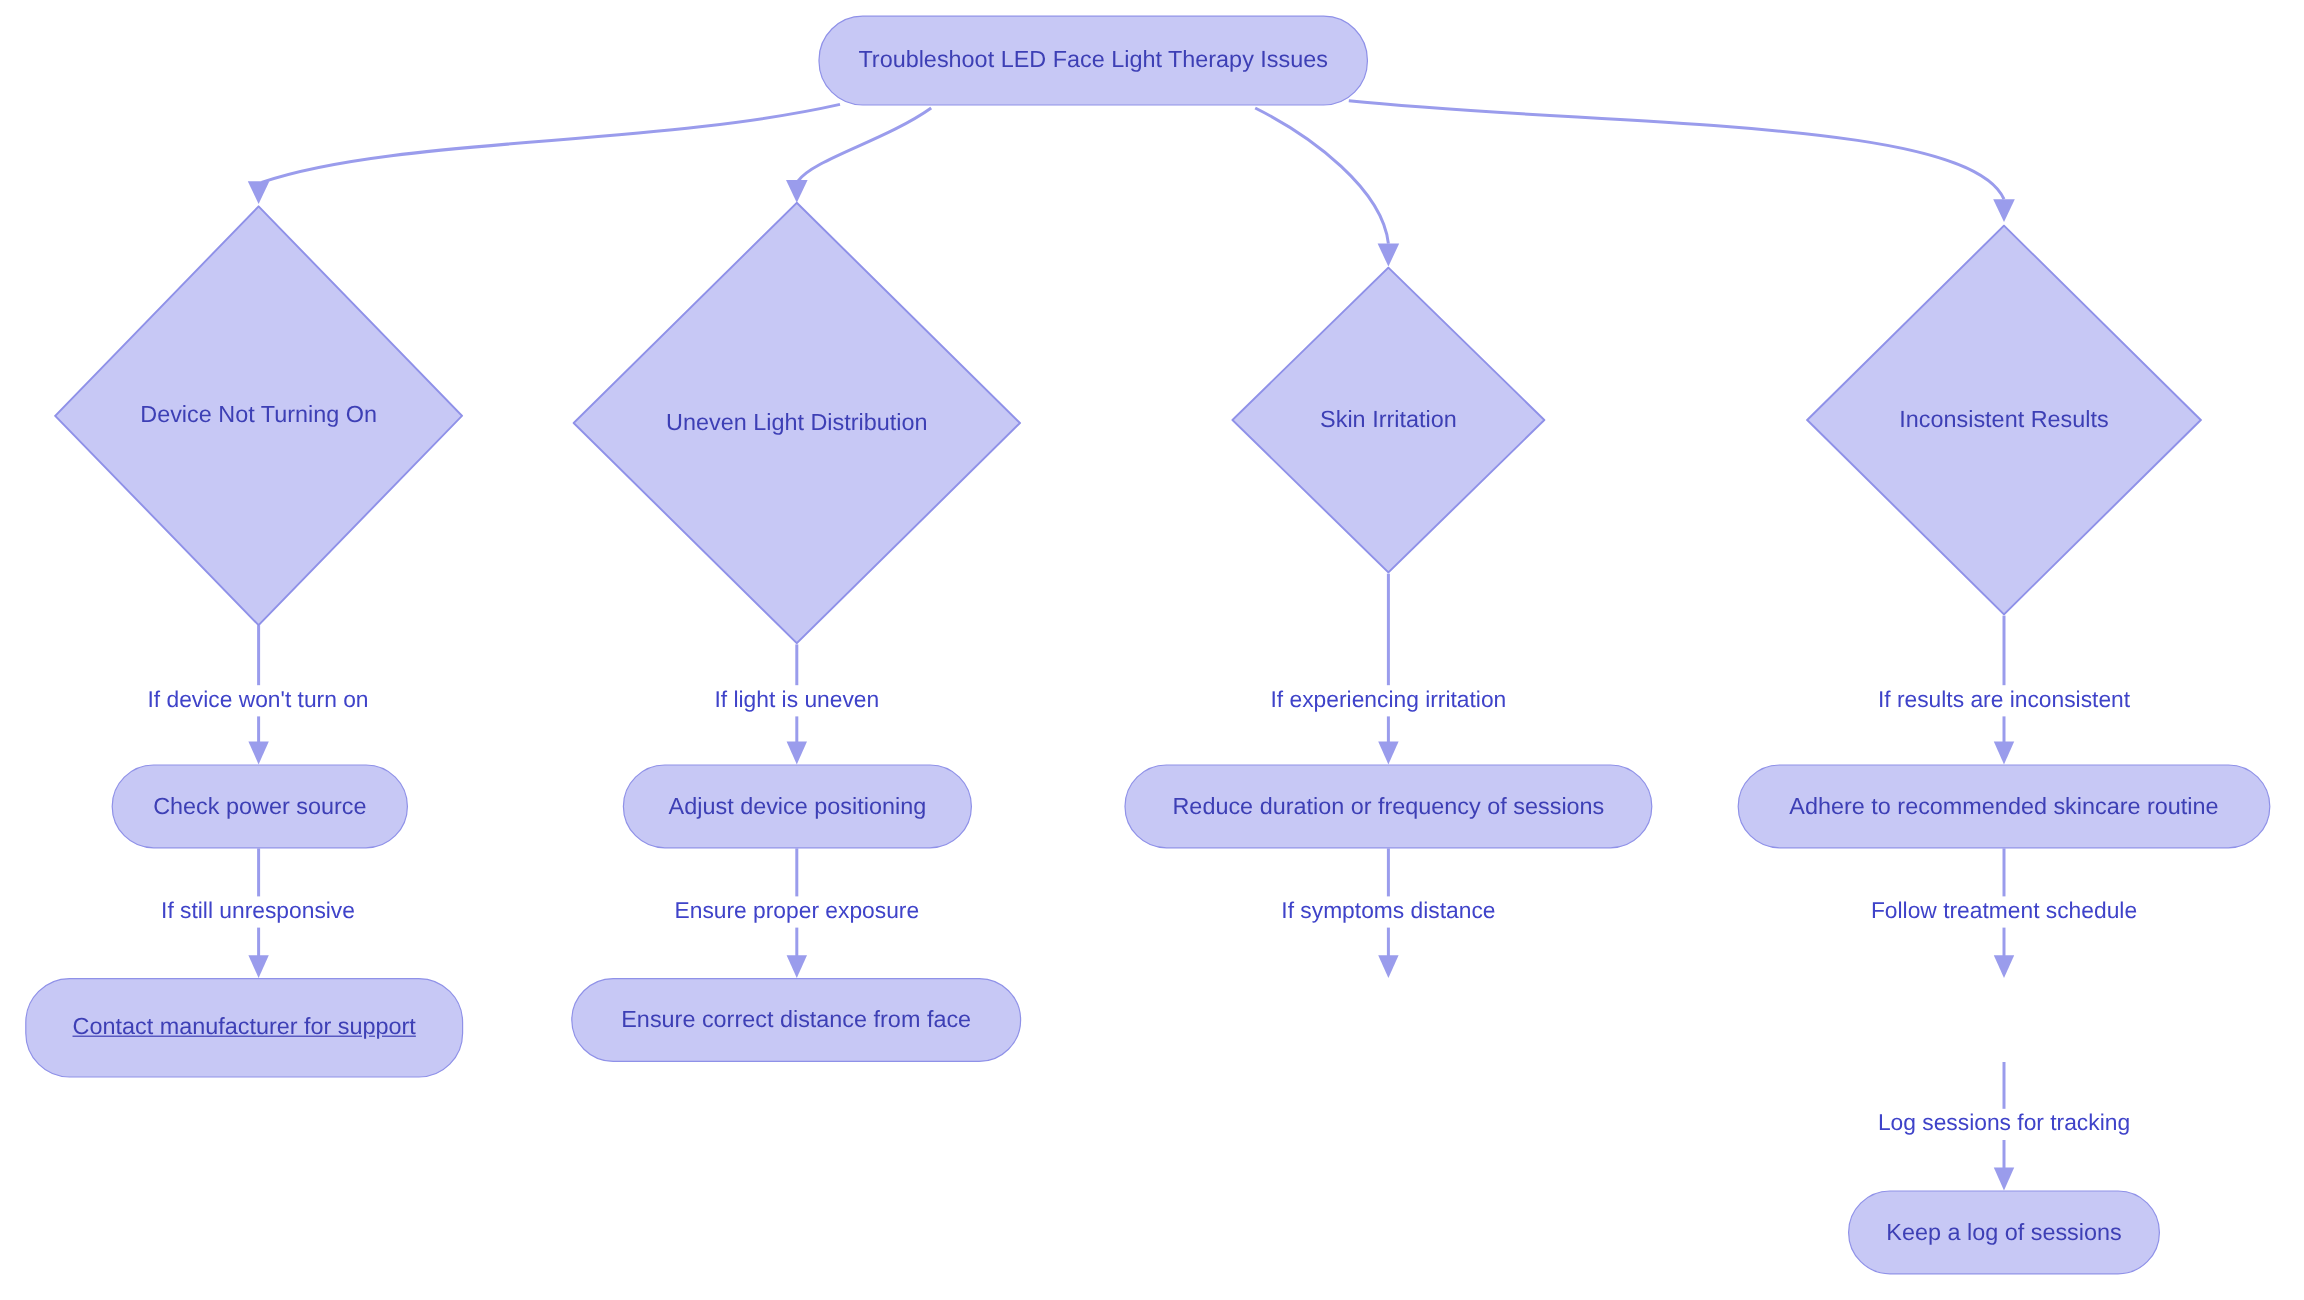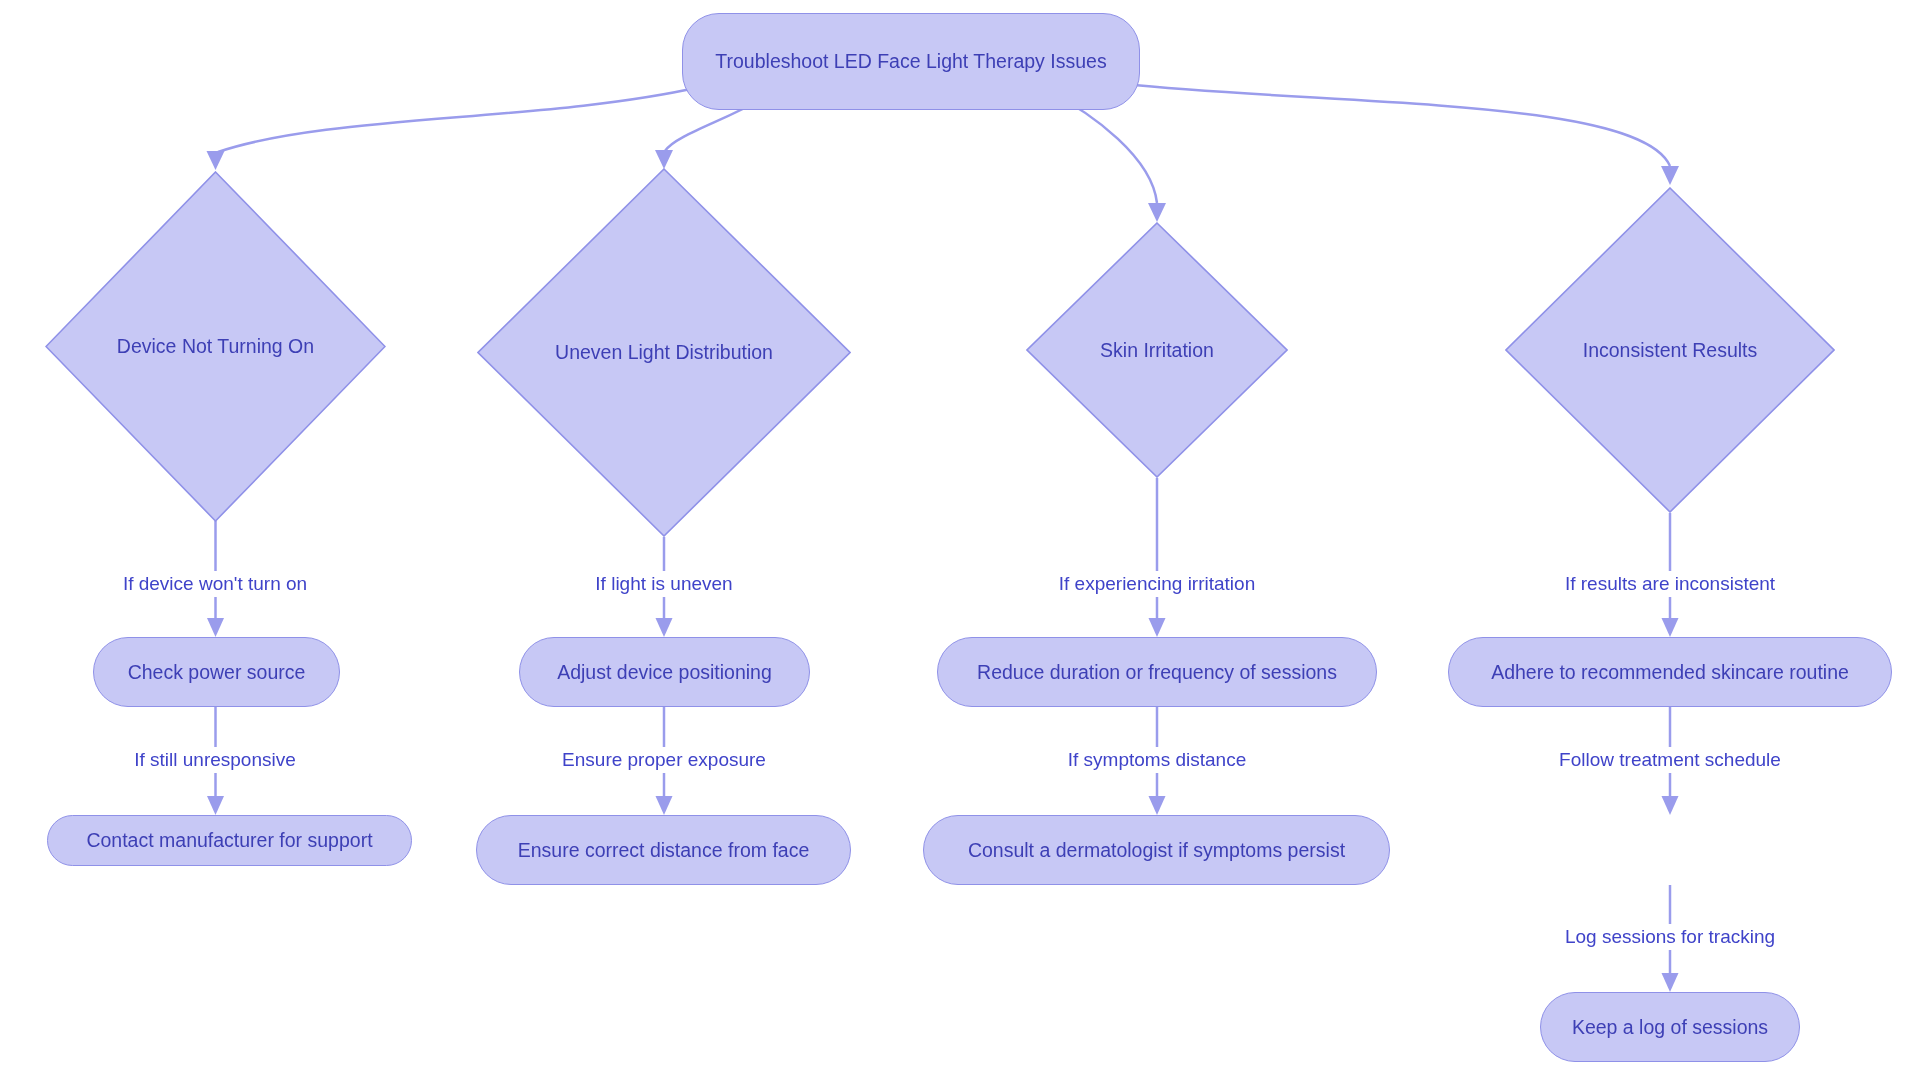--- a/index.html
+++ b/index.html
@@ -96,21 +96,21 @@
     <polygon class="arrow" points="1148.5,796 1165.5,796 1157,815"></polygon>
 
     <line class="edge-path" x1="1670" y1="513" x2="1670" y2="619"></line>
     <polygon class="arrow" points="1661.5,618 1678.5,618 1670,637"></polygon>
     <line class="edge-path" x1="1670" y1="707" x2="1670" y2="797"></line>
     <polygon class="arrow" points="1661.5,796 1678.5,796 1670,815"></polygon>
     <line class="edge-path" x1="1670" y1="885" x2="1670" y2="974"></line>
     <polygon class="arrow" points="1661.5,973 1678.5,973 1670,992"></polygon>
   </svg>
 
-  <div class="node pill" style="left:682px; top:13px; width:458px; height:97px;">
+  <div class="node pill" style="left:682px; top:13px; width:458px; height:75px;">
     <span>Troubleshoot LED Face Light Therapy Issues</span>
   </div>
 
   <div class="node diamond" style="left:45px; top:171px; width:341px; height:351px;">
     <svg viewBox="0 0 341 351" preserveAspectRatio="none">
       <polygon points="170.5,1 340,175.5 170.5,350 1,175.5"></polygon>
     </svg>
     <span class="dlabel">Device Not Turning On</span>
   </div>
 
@@ -151,28 +151,25 @@
   </div>
   <div class="node pill" style="left:1448px; top:637px; width:444px; height:70px;">
     <span>Adhere to recommended skincare routine</span>
   </div>
 
   <div class="elabel" style="left:215px; top:760px;">If still unresponsive</div>
   <div class="elabel" style="left:664px; top:760px;">Ensure proper exposure</div>
   <div class="elabel" style="left:1157px; top:760px;">If symptoms distance</div>
   <div class="elabel" style="left:1670px; top:760px;">Follow treatment schedule</div>
 
-  <div class="node pill" style="left:47px; top:815px; width:365px; height:51px;">
+  <div class="node pill" style="left:21px; top:815px; width:365px; height:83px;text-decoration:underline;">
     <span>Contact manufacturer for support</span>
   </div>
   <div class="node pill" style="left:476px; top:815px; width:375px; height:70px;">
     <span>Ensure correct distance from face</span>
-  </div>
-  <div class="node pill" style="left:923px; top:815px; width:467px; height:70px;">
-    <span>Consult a dermatologist if symptoms persist</span>
   </div>
 
   <div class="elabel" style="left:1670px; top:937px;">Log sessions for tracking</div>
   <div class="node pill" style="left:1540px; top:992px; width:260px; height:70px;">
     <span>Keep a log of sessions</span>
   </div>
 
 </div>
 
 </body></html>

